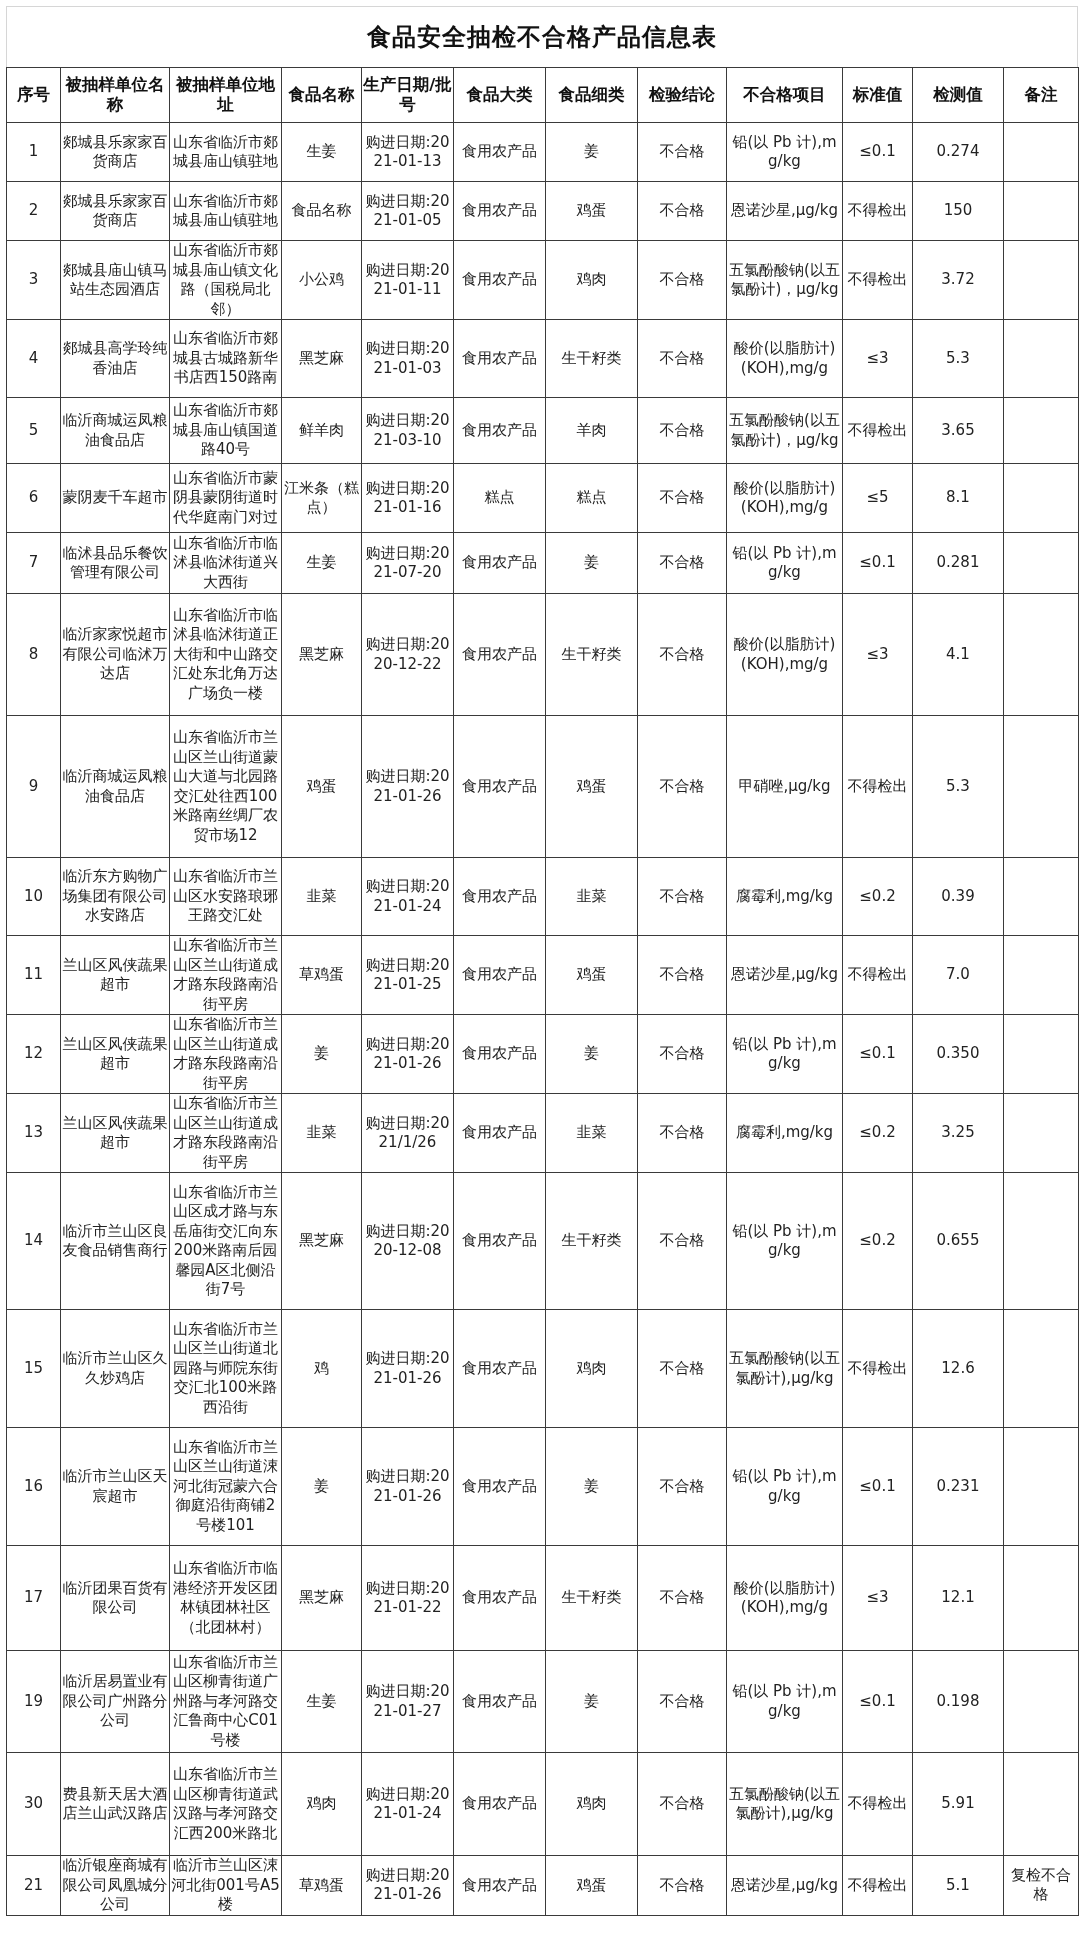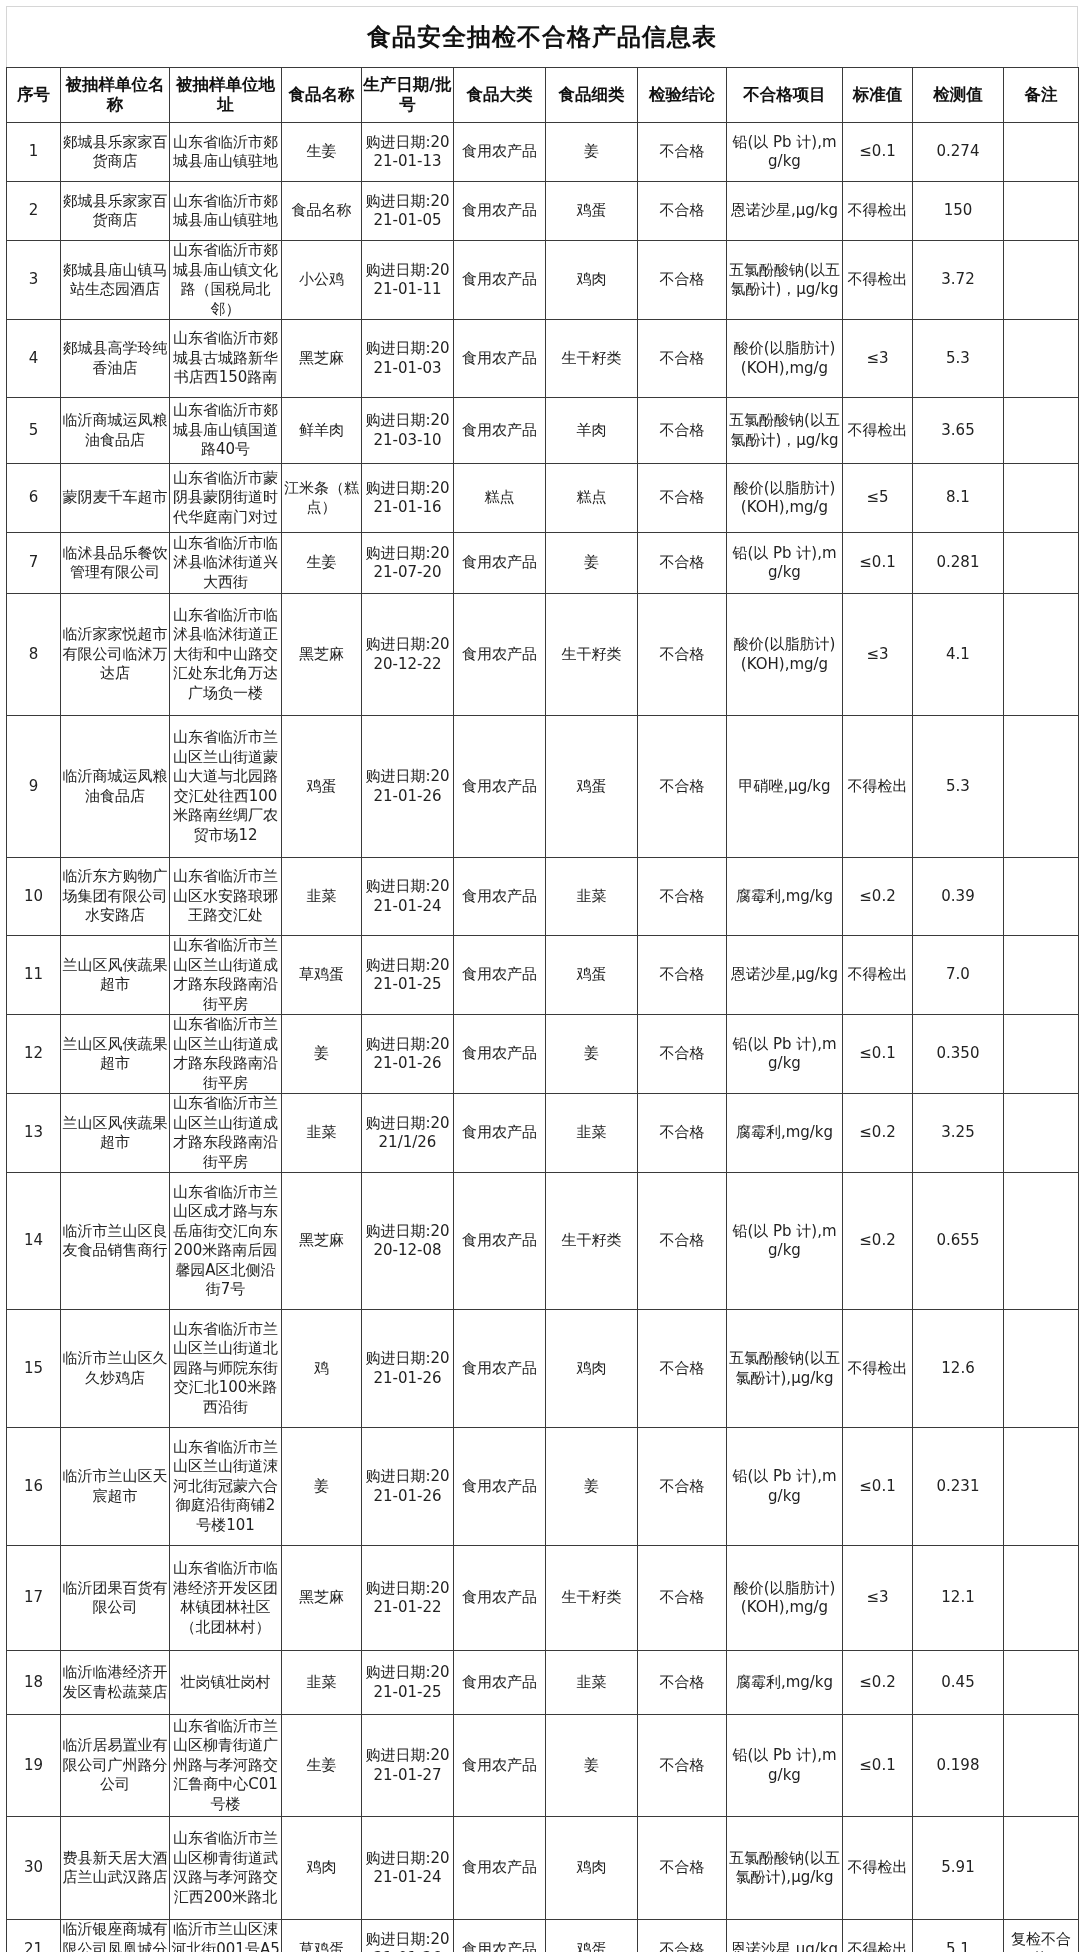--- a/index.html
+++ b/index.html
@@ -283,34 +283,20 @@
           <td>黑芝麻</td>
           <td>购进日期:2021-01-22</td>
           <td>食用农产品</td>
           <td>生干籽类</td>
           <td>不合格</td>
           <td>酸价(以脂肪计)(KOH),mg/g</td>
           <td>≤3</td>
           <td>12.1</td>
           <td></td>
         </tr>
-        <tr style="height: 64px;">
-          <td>18</td>
-          <td>临沂临港经济开发区青松蔬菜店</td>
-          <td>壮岗镇壮岗村</td>
-          <td>韭菜</td>
-          <td>购进日期:2021-01-25</td>
-          <td>食用农产品</td>
-          <td>韭菜</td>
-          <td>不合格</td>
-          <td>腐霉利,mg/kg</td>
-          <td>≤0.2</td>
-          <td>0.45</td>
-          <td></td>
-        </tr>
         <tr style="height: 102px;">
           <td>19</td>
           <td>临沂居易置业有限公司广州路分公司</td>
           <td>山东省临沂市兰山区柳青街道广州路与孝河路交汇鲁商中心C01号楼</td>
           <td>生姜</td>
           <td>购进日期:2021-01-27</td>
           <td>食用农产品</td>
           <td>姜</td>
           <td>不合格</td>
           <td>铅(以 Pb 计),mg/kg</td>

